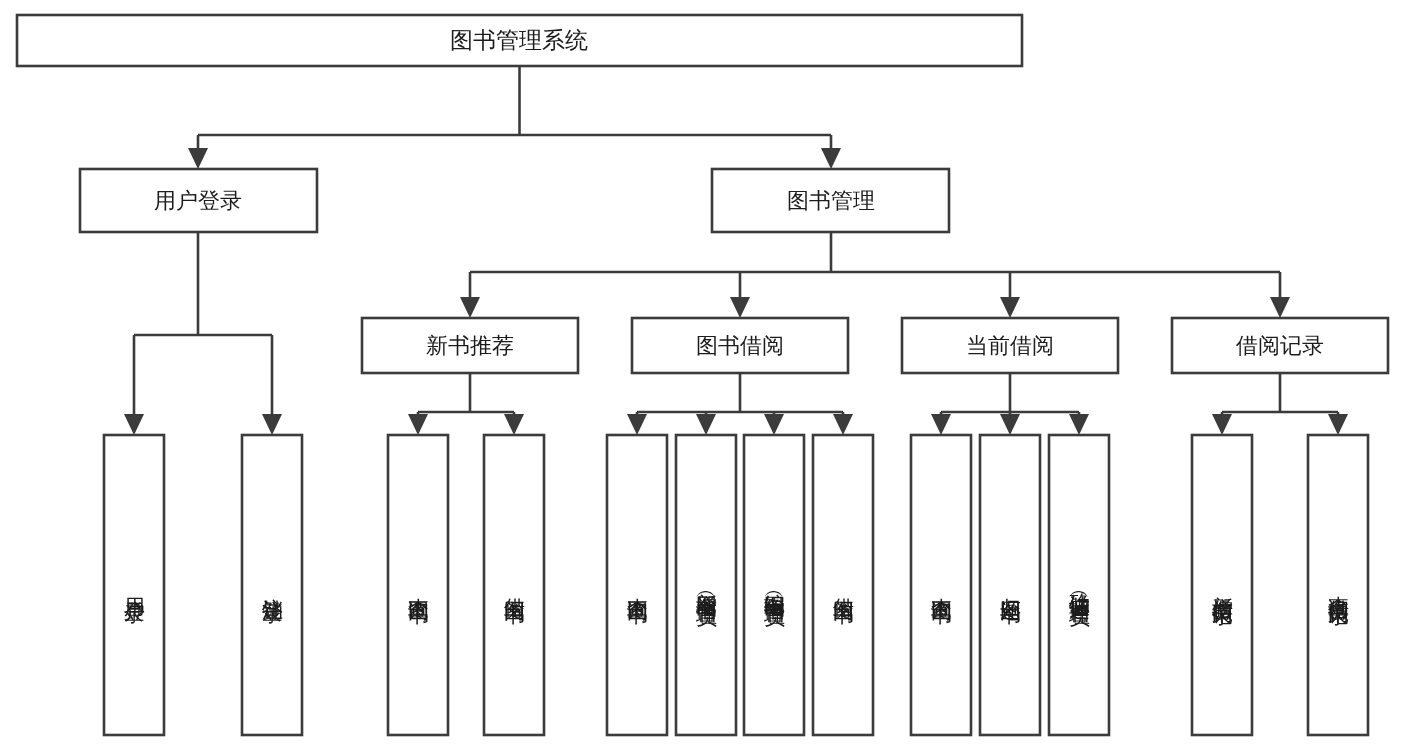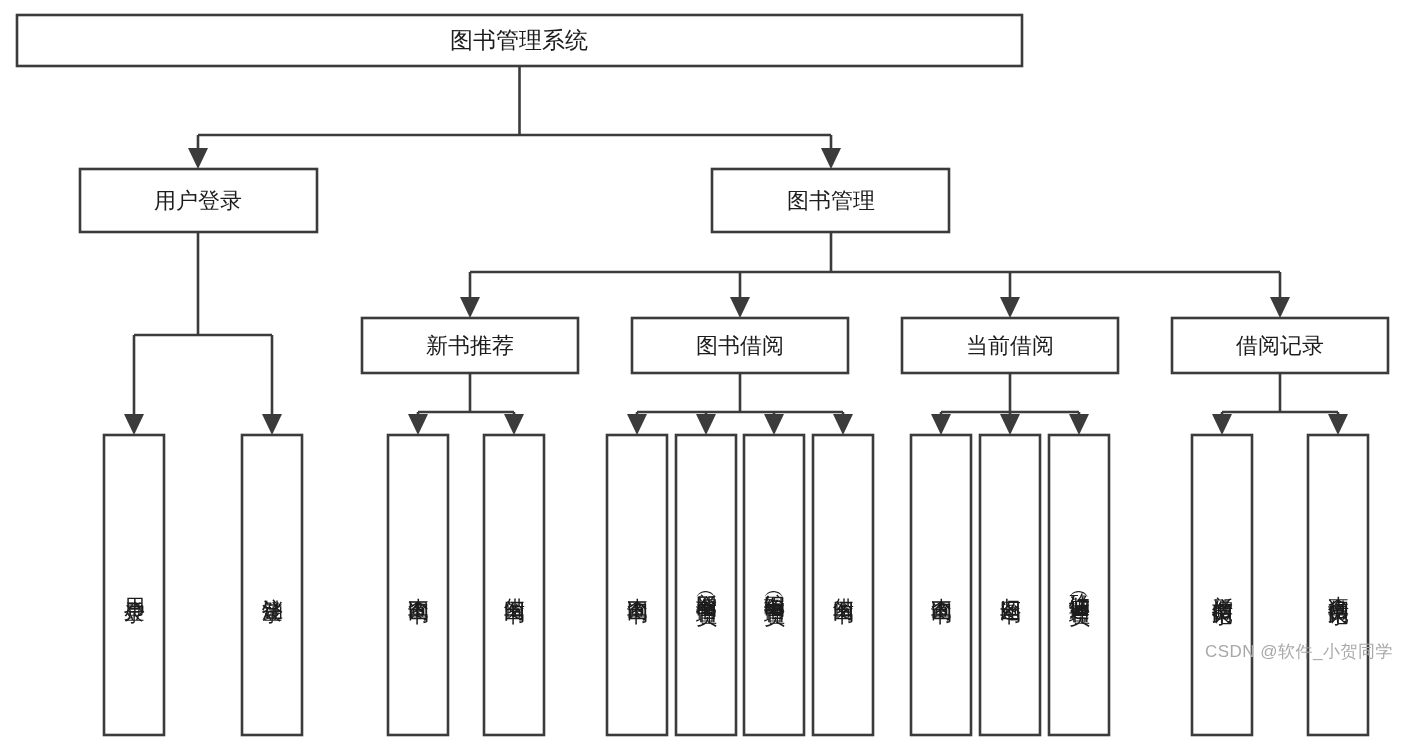--- a/index.html
+++ b/index.html
@@ -259,14 +259,13 @@
     <span class="leaf-label">确认归还（管理员）</span>
   </div>
 
   <div class="leaf-label-wrap" style="left:1192px; top:435px; width:60px; height:300px;">
     <span class="leaf-label">新增借阅记录</span>
   </div>
   <div class="leaf-label-wrap" style="left:1308px; top:435px; width:60px; height:300px;">
     <span class="leaf-label">查询借阅记录</span>
   </div>
 
-  <div class="watermark">CSDN @软件_小贺同学</div>
 </div>
 
 </body></html>

